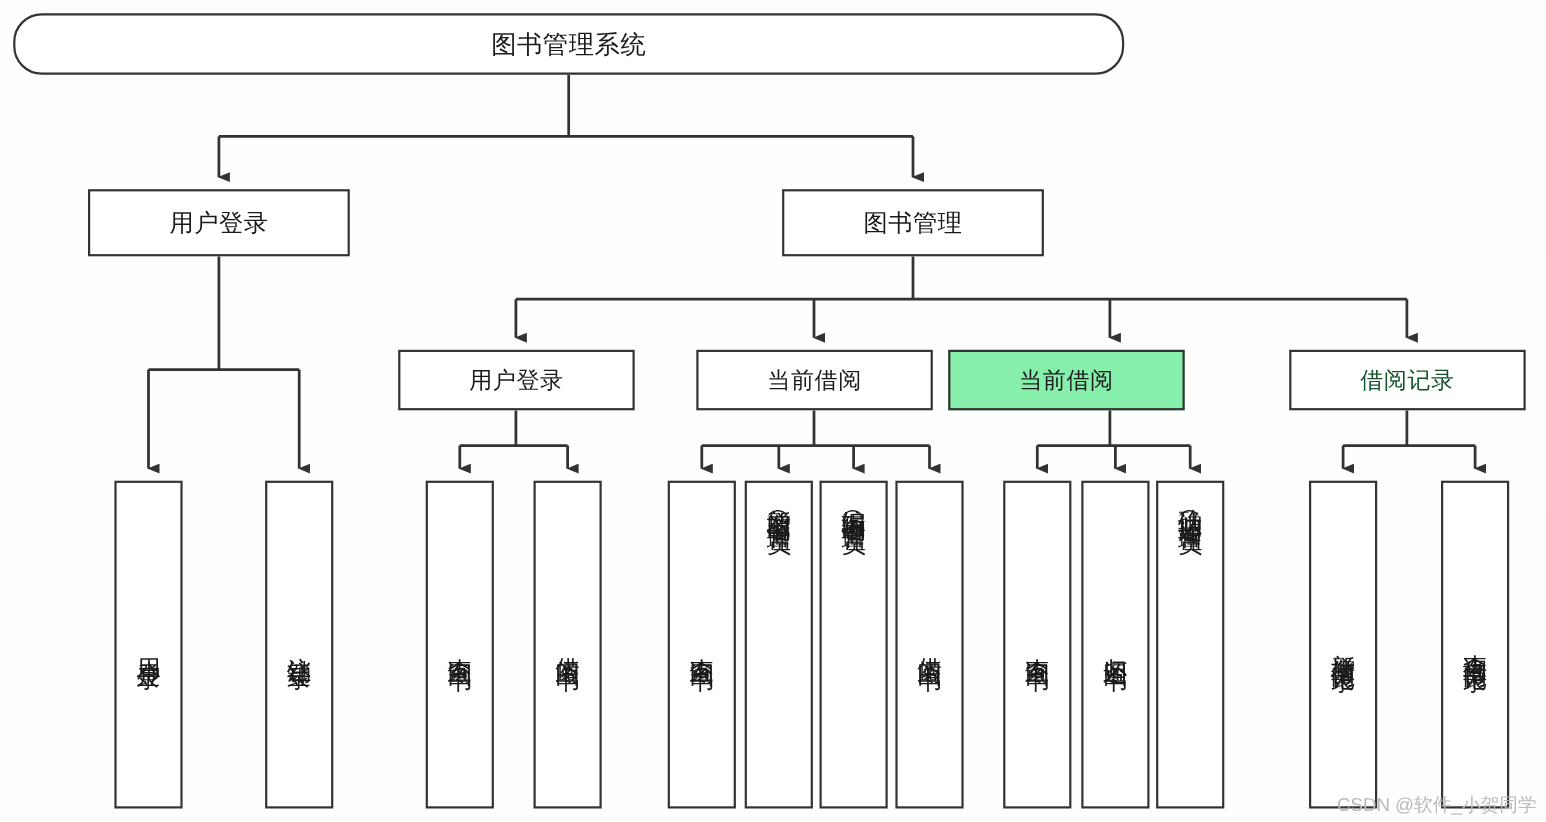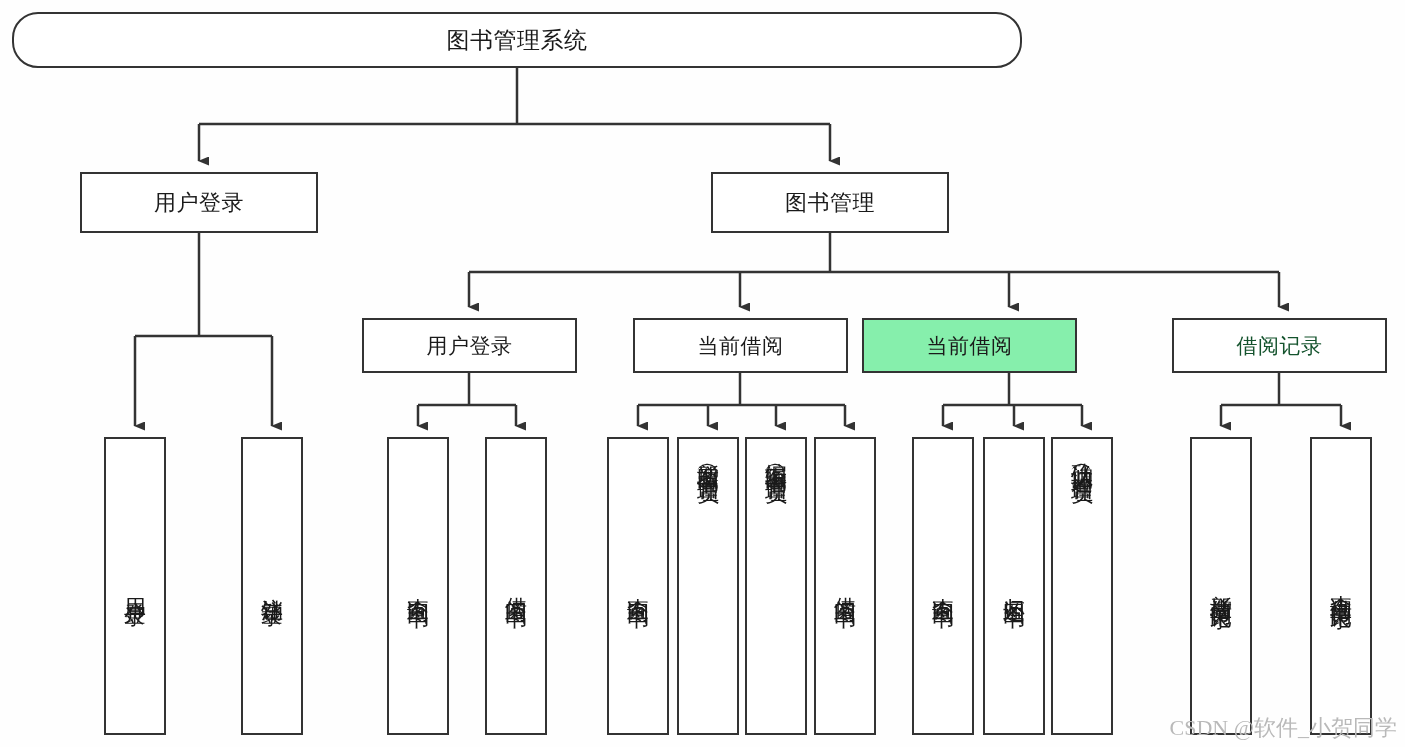--- a/index.html
+++ b/index.html
@@ -68,22 +68,22 @@
     font-size: 22px;
     color: #1a1a1a;
     letter-spacing: 3px;
     line-height: 1;
     white-space: nowrap;
   }
   #watermark {
     position: absolute;
     right: 8px;
     bottom: 4px;
-    font-family: Liberation Serif, serif;
-    font-size: 22px;
+    font-family: Liberation Sans, sans-serif;
+    font-size: 17px;
     color: #b9b9b9;
     white-space: nowrap;
     user-select: none;
   }
 </style>
 </head>
 <body>
 
 <div id="diagram-root" style="background: rgb(254, 254, 254);">
 

